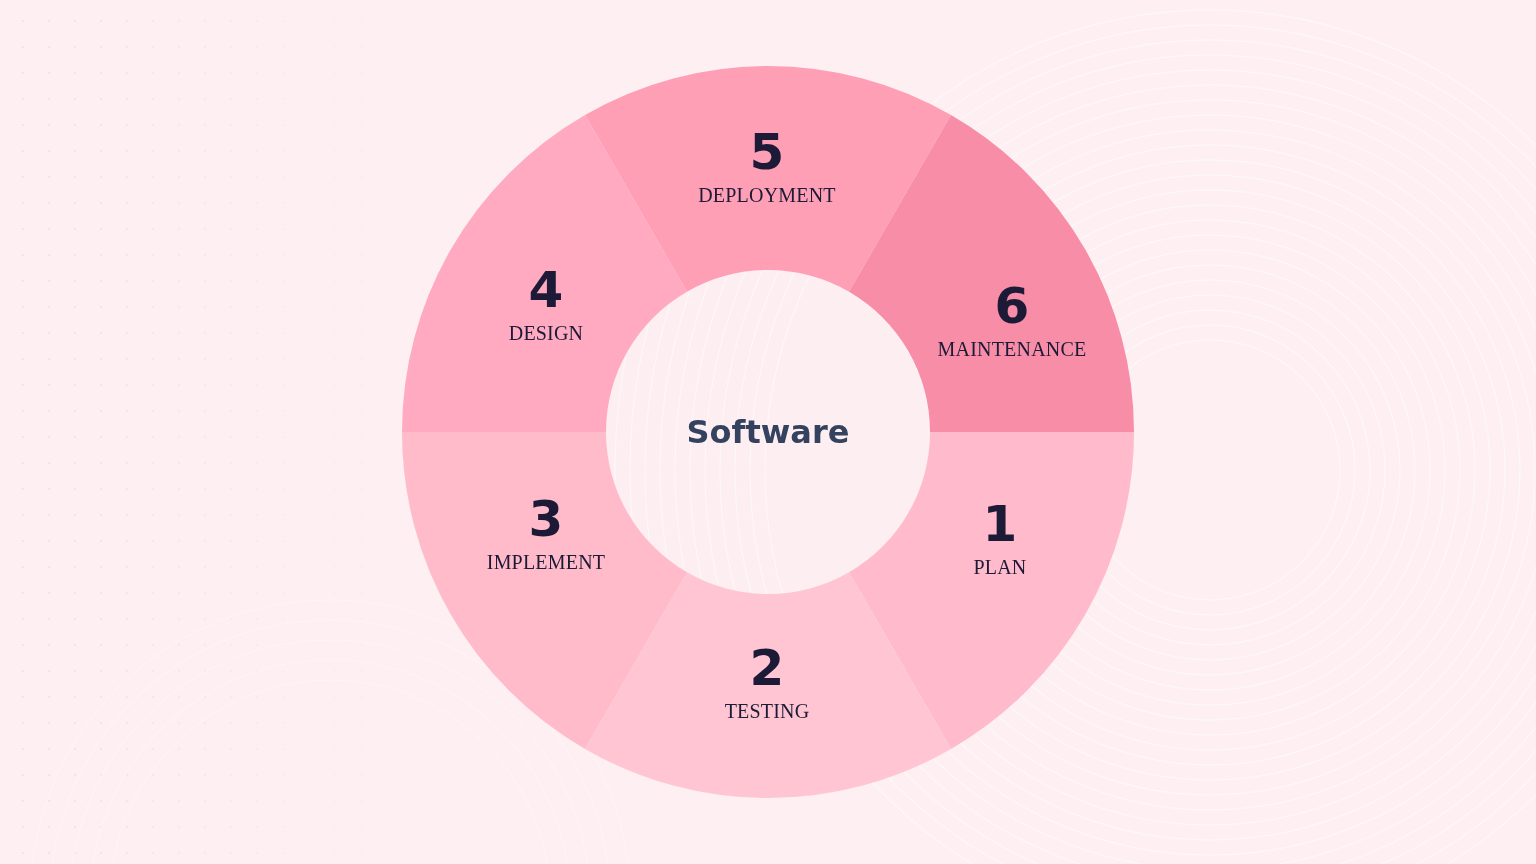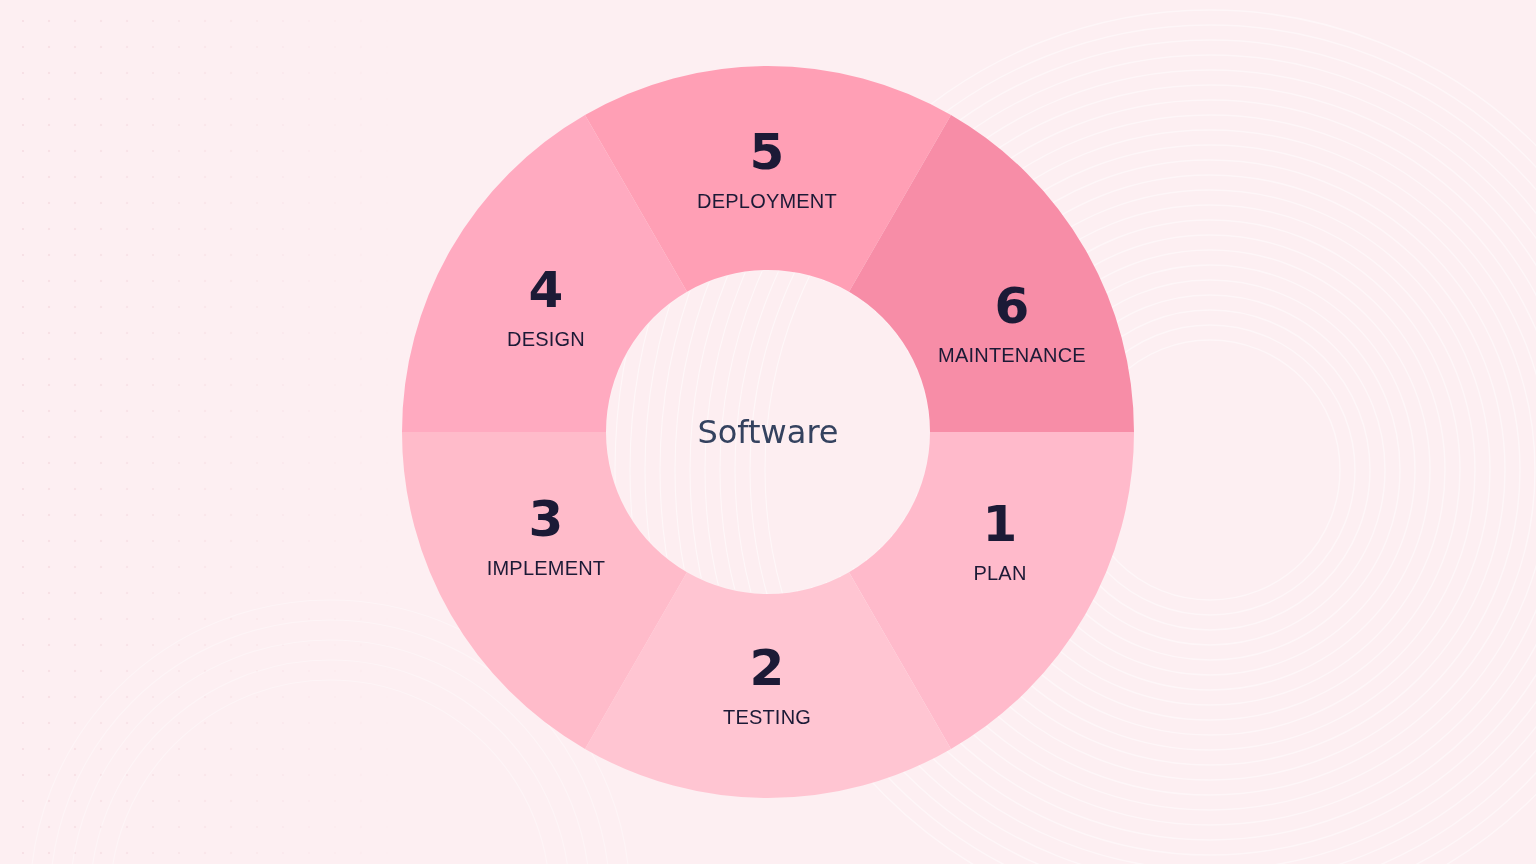--- a/index.html
+++ b/index.html
@@ -43,34 +43,34 @@
     }
     .label .num {
       display: block;
       font-family: "DejaVu Sans", sans-serif;
       font-weight: bold;
       font-size: 50px;
       line-height: 54px;
     }
     .label .name {
       display: block;
-      font-family: Liberation Sans, sans-serif;
+      font-family: Liberation Serif, serif;
       font-size: 20px;
       line-height: 24px;
-      margin-top: 10px;
+      margin-top: 4px;
       letter-spacing: 0.2px;
     }
     .center-title {
       position: absolute;
       left: 768px;
       top: 432px;
       transform: translate(-50%, -50%);
       text-align: center;
       font-family: "DejaVu Sans", sans-serif;
-      font-weight: normal;
+      font-weight: bold;
       font-size: 32px;
       line-height: 42px;
       color: #34425F;
       white-space: nowrap;
     }
     .center-title span { display: block; }
   </style>
 </head>
 <body>
 

